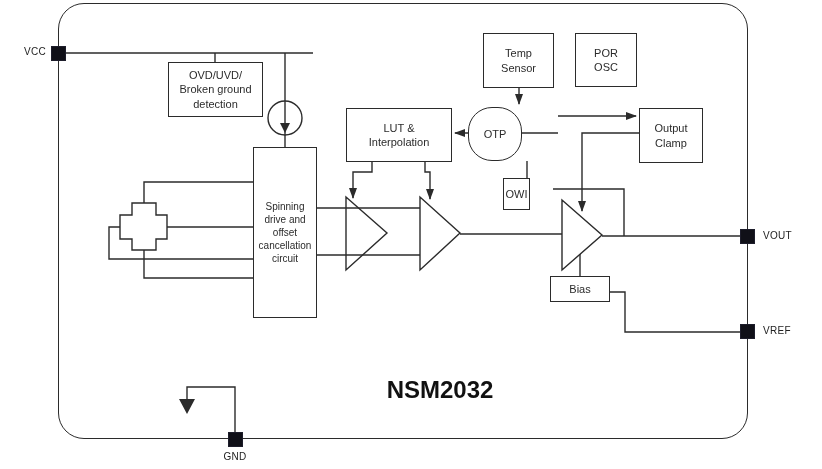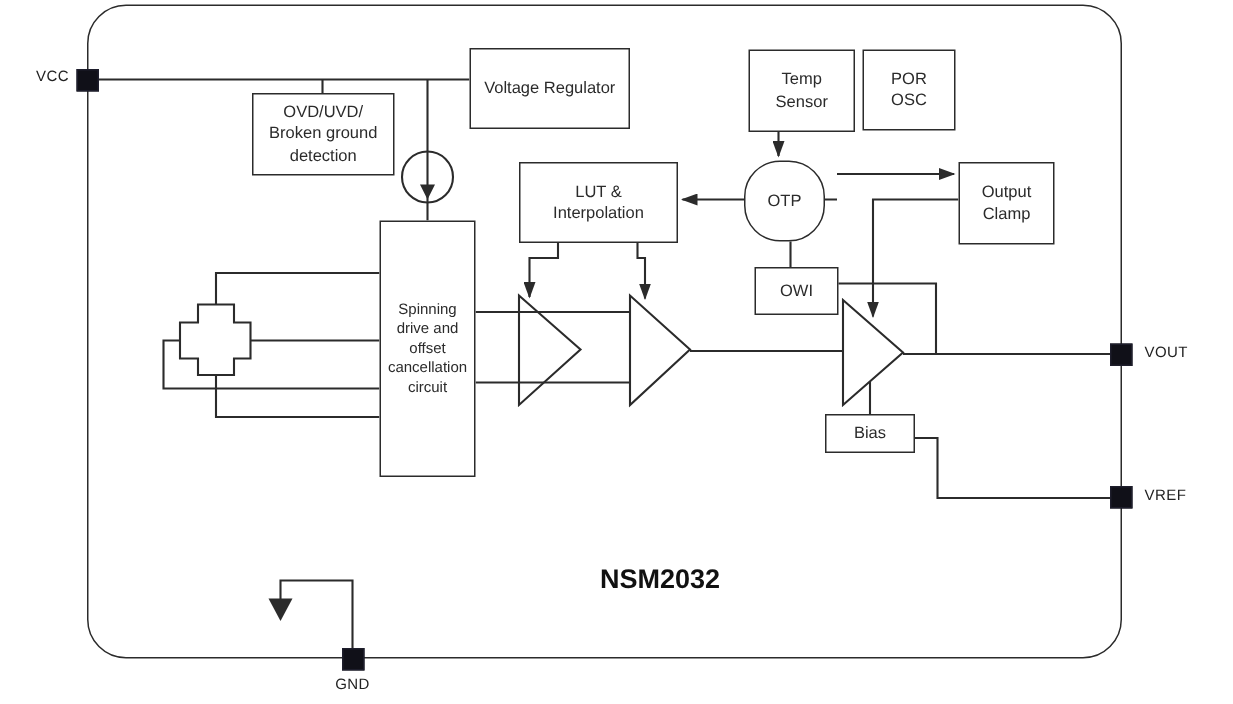--- a/index.html
+++ b/index.html
@@ -21,21 +21,21 @@
   .block.small-text{font-size:10px;}
   .pin{
     position:absolute;width:15px;height:15px;background:#101018;border:1px solid #1d1d2b;
     box-sizing:border-box;
   }
   .pin-label{
     position:absolute;font-size:10px;color:#222;letter-spacing:0.3px;
   }
   .chip-name{
     position:absolute;left:340px;top:376px;width:200px;text-align:center;
-    font-size:18px;font-weight:bold;color:#111;
+    font-size:24px;font-weight:bold;color:#111;
   }
 </style>
 </head>
 <body>
 
 <div class="stage">
 
   <div class="chip-outline"></div>
 
   <svg class="wires" viewBox="0 0 822 469">
@@ -93,44 +93,41 @@
       <polygon points="179,399 195,399 187,414" fill="#2b2b2b" stroke="none"></polygon>
     </g>
   </svg>
 
   <div class="block" style="left:168px;top:62px;width:95px;height:55px;">
     <span>OVD/UVD/
 Broken ground
 detection</span>
   </div>
 
-  <div class="block" style="left:313px;top:32px;width:107px;height:54px;">
-    <span>Voltage Regulator</span>
-  </div>
 
-  <div class="block" style="left:483px;top:33px;width:71px;height:55px;margin-left:16px;">
+  <div class="block" style="left:483px;top:33px;width:71px;height:55px;">
     <span>Temp
 Sensor</span>
   </div>
 
   <div class="block" style="left:575px;top:33px;width:62px;height:54px;text-align:right;">
     <span>POR
 OSC</span>
   </div>
 
   <div class="block" style="left:346px;top:108px;width:106px;height:54px;">
     <span>LUT &amp;
 Interpolation</span>
   </div>
 
-  <div class="block" style="left:496px;top:107px;width:54px;height:54px;border-radius:24px;">
+  <div class="block" style="left:468px;top:107px;width:54px;height:54px;border-radius:24px;">
     <span>OTP</span>
   </div>
 
-  <div class="block" style="left:503px;top:178px;width:56px;height:32px;">
+  <div class="block" style="left:503px;top:178px;width:27px;height:32px;">
     <span>OWI</span>
   </div>
 
   <div class="block" style="left:639px;top:108px;width:64px;height:55px;">
     <span>Output
 Clamp</span>
   </div>
 
   <div class="block small-text" style="left:253px;top:147px;width:64px;height:171px;">
     <span>Spinning

